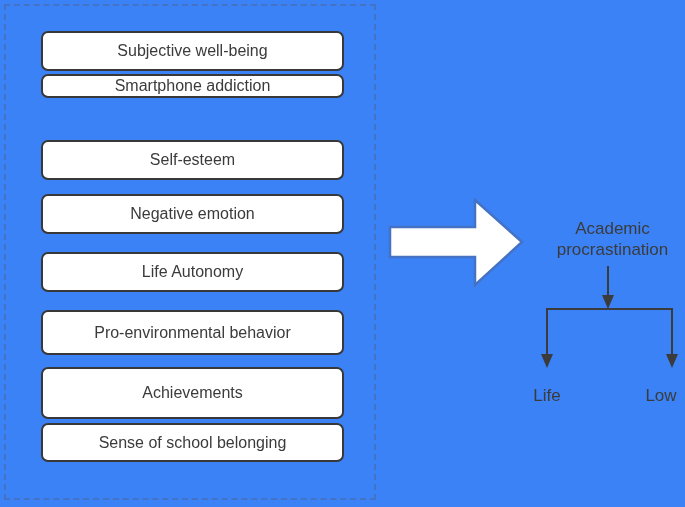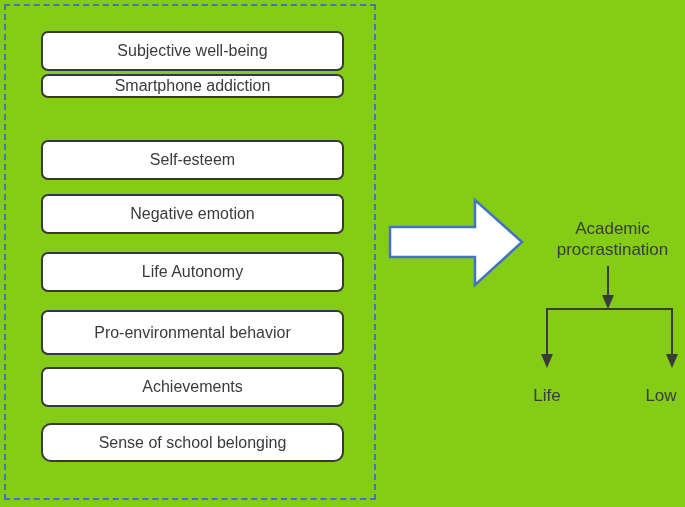--- a/index.html
+++ b/index.html
@@ -5,21 +5,21 @@
   html, body {
     margin: 0;
     padding: 0;
     background: #ffffff;
     font-family: "Liberation Sans", "DejaVu Sans", sans-serif;
   }
   .canvas {
     position: relative;
     width: 685px;
     height: 507px;
-    background: #84cc16;
+    background: #3b82f6;
     overflow: hidden;
   }
   
   .panel {
     position: absolute;
     left: 4px;
     top: 4px;
     width: 372px;
     height: 496px;
     border: 2px dashed #4472C4;
@@ -39,22 +39,22 @@
     font-size: 16px;
     color: #3b3b3b;
     white-space: nowrap;
   }
   .pbox:nth-of-type(1) { top: 25px;  height: 40px; }
   .pbox:nth-of-type(2) { top: 68px;  height: 24px; }
   .pbox:nth-of-type(3) { top: 134px; height: 40px; }
   .pbox:nth-of-type(4) { top: 188px; height: 40px; }
   .pbox:nth-of-type(5) { top: 246px; height: 40px; text-align: center; }
   .pbox:nth-of-type(6) { top: 304px; height: 45px; }
-  .pbox:nth-of-type(7) { top: 361px; height: 40px; }
-  .pbox:nth-of-type(8) { top: 417px; height: 39px; border-radius: 10px; }
+  .pbox:nth-of-type(7) { top: 361px; height: 52px; }
+  .pbox:nth-of-type(8) { top: 417px; height: 39px; }
 
   
   .predict-arrow {
     position: absolute;
     left: 388px;
     top: 196px;
     width: 137px;
     height: 92px;
   }
   .predict-arrow svg { display: block; }

